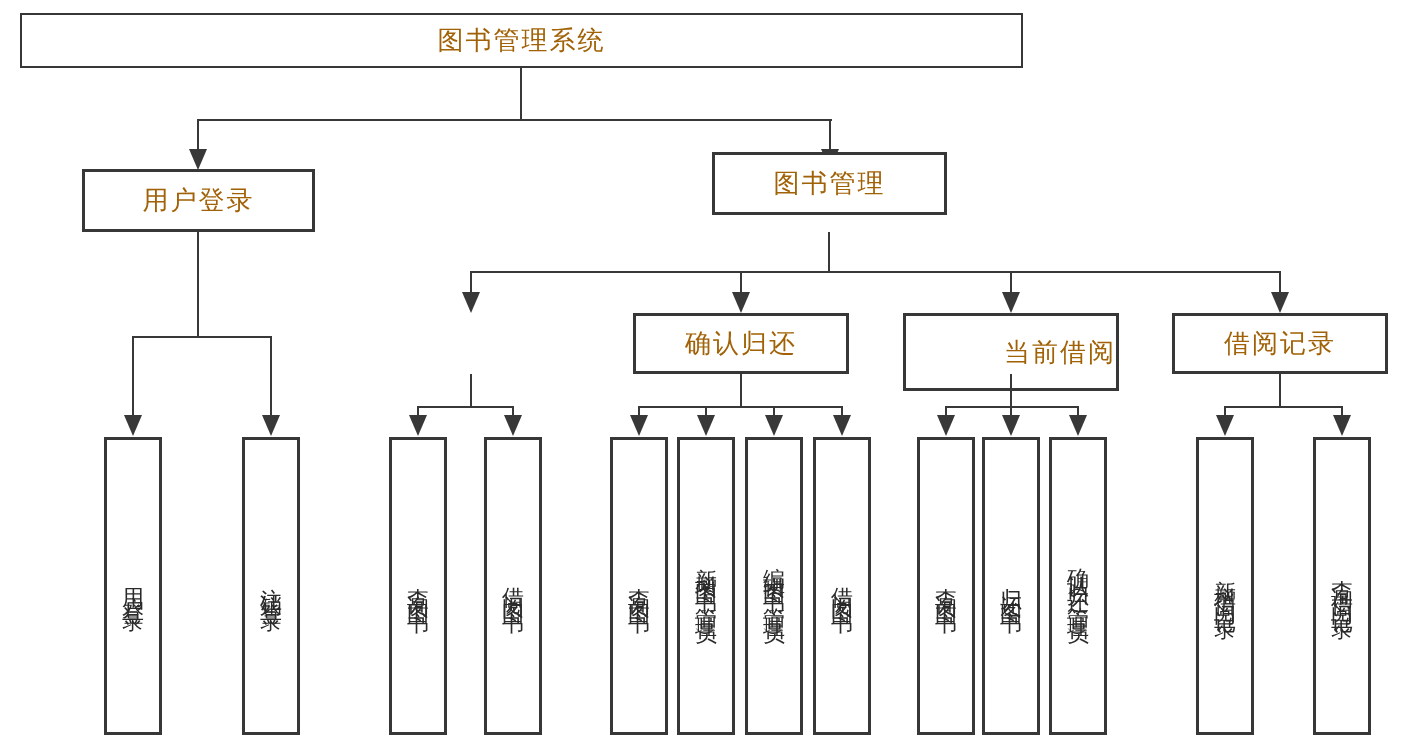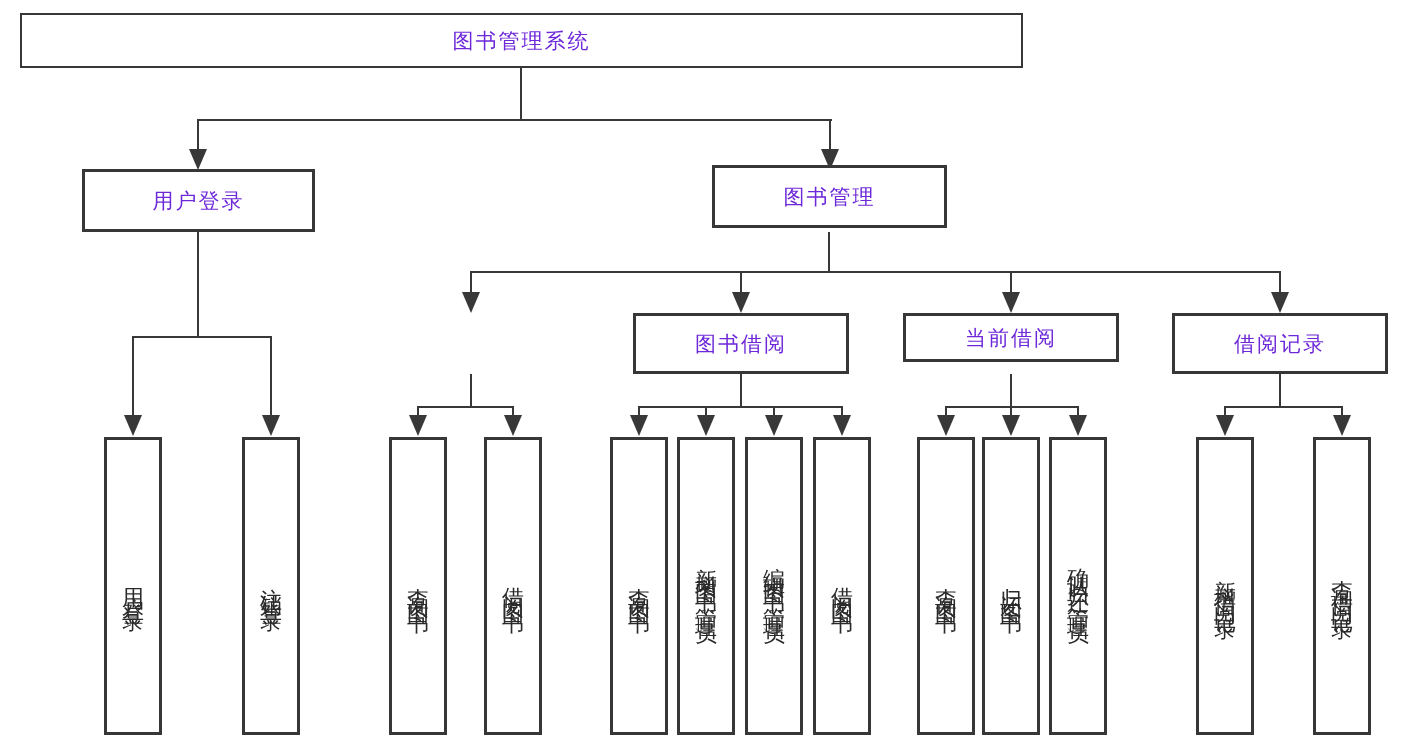--- a/index.html
+++ b/index.html
@@ -15,22 +15,22 @@
     position: absolute;
     box-sizing: border-box;
     background: #ffffff;
     border: 3px solid #373737;
     display: flex;
     align-items: center;
     justify-content: center;
   }
   .box.thin { border-width: 2px; }
   .hlabel {
-    font-size: 21px;
-    color: #6d28d9;
+    font-size: 26px;
+    color: #a16207;
     letter-spacing: 2px;
     white-space: nowrap;
   }
   .vlabel {
     writing-mode: vertical-rl;
     text-orientation: mixed;
     font-size: 22px;
     letter-spacing: 8px;
     color: #2a2a2a;
     line-height: 1;
@@ -72,21 +72,21 @@
   <div class="vline" style="left:520px; top:68px; height:52px;"></div>
   <div class="hline" style="left:197px; top:119px; width:635px;"></div>
   <div class="vline" style="left:197px; top:121px; height:29px;"></div>
   <div class="ahead" style="left:189px; top:149px;"></div>
   <div class="vline" style="left:829px; top:121px; height:29px;"></div>
   <div class="ahead" style="left:821px; top:149px;"></div>
 
   <div class="box" style="left:82px; top:169px; width:233px; height:63px;">
     <span class="hlabel">用户登录</span>
   </div>
-  <div class="box" style="left:712px; top:165px; width:235px; height:63px;">
+  <div class="box" style="left:712px; top:152px; width:235px; height:63px;">
     <span class="hlabel">图书管理</span>
   </div>
 
   <div class="vline" style="left:197px; top:232px; height:105px;"></div>
   <div class="hline" style="left:132px; top:336px; width:140px;"></div>
   <div class="vline" style="left:132px; top:338px; height:77px;"></div>
   <div class="ahead" style="left:124px; top:415px;"></div>
   <div class="vline" style="left:270px; top:338px; height:77px;"></div>
   <div class="ahead" style="left:262px; top:415px;"></div>
 
@@ -95,23 +95,23 @@
   <div class="vline" style="left:470px; top:273px; height:20px;"></div>
   <div class="ahead" style="left:462px; top:292px;"></div>
   <div class="vline" style="left:740px; top:273px; height:20px;"></div>
   <div class="ahead" style="left:732px; top:292px;"></div>
   <div class="vline" style="left:1010px; top:273px; height:20px;"></div>
   <div class="ahead" style="left:1002px; top:292px;"></div>
   <div class="vline" style="left:1279px; top:273px; height:20px;"></div>
   <div class="ahead" style="left:1271px; top:292px;"></div>
 
   <div class="box" style="left:633px; top:313px; width:216px; height:61px;">
-    <span class="hlabel">图书借阅</span>
+    <span class="hlabel">确认归还</span>
   </div>
-  <div class="box" style="left:903px; top:313px; width:216px; height:49px;">
+  <div class="box" style="left:903px; top:313px; width:216px; height:78px;justify-content:flex-end;">
     <span class="hlabel">当前借阅</span>
   </div>
   <div class="box" style="left:1172px; top:313px; width:216px; height:61px;">
     <span class="hlabel">借阅记录</span>
   </div>
 
   <div class="vline" style="left:470px; top:374px; height:33px;"></div>
   <div class="hline" style="left:417px; top:406px; width:97px;"></div>
   <div class="vline" style="left:417px; top:408px; height:8px;"></div>
   <div class="ahead" style="left:409px; top:415px;"></div>

